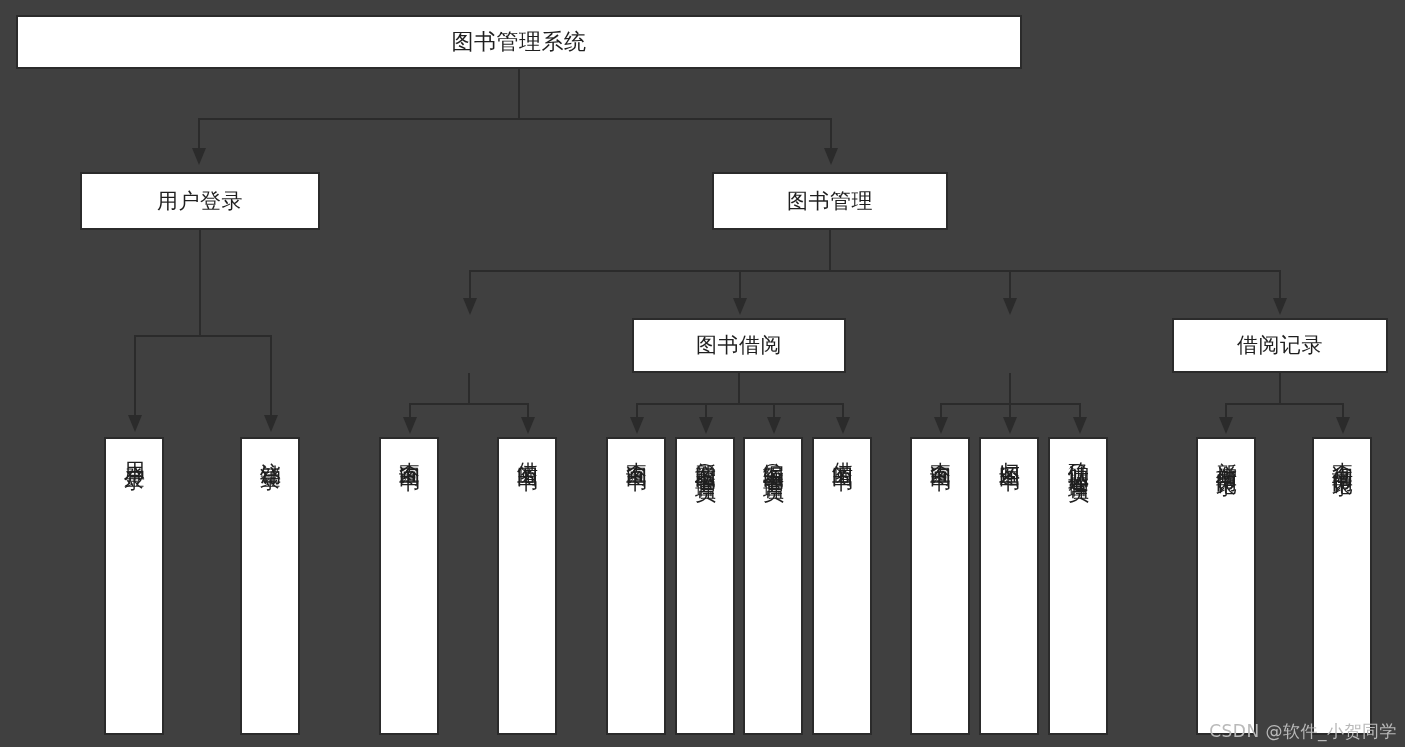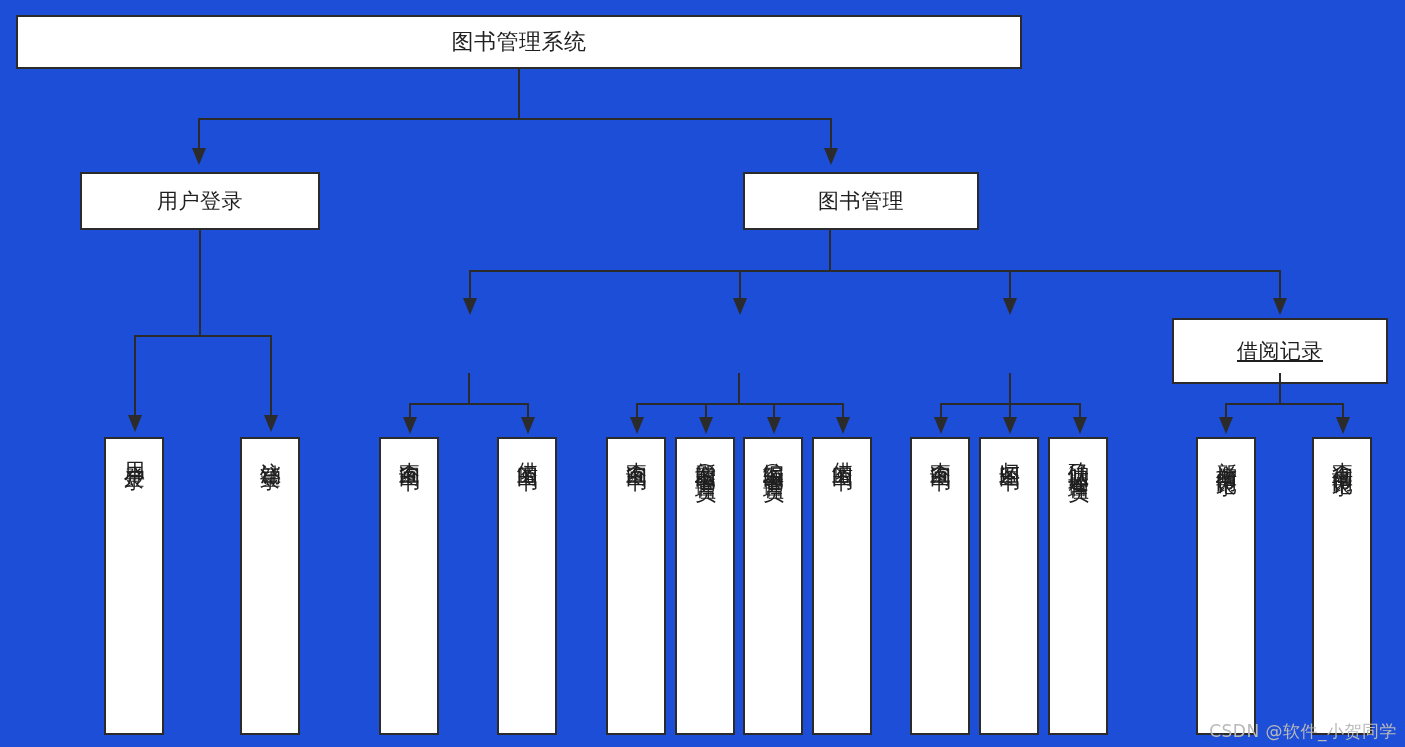--- a/index.html
+++ b/index.html
@@ -8,21 +8,21 @@
     padding: 0;
     background: #ffffff;
   }
   body {
     font-family: "DejaVu Sans", "Liberation Sans", sans-serif;
   }
   #diagram {
     position: relative;
     width: 1405px;
     height: 747px;
-    background: #1d4ed8;
+    background: #404040;
     overflow: hidden;
   }
   
   .box {
     position: absolute;
     box-sizing: border-box;
     border: 2px solid #2b2b2b;
     background: #ffffff;
     display: flex;
     align-items: center;
@@ -95,21 +95,21 @@
   <div class="line v" style="left:518px; top:69px; height:50px;"></div>
   <div class="line h" style="left:198px; top:118px; width:634px;"></div>
   <div class="line v" style="left:198px; top:118px; height:32px;"></div>
   <div class="arrow" style="left:192px; top:148px;"></div>
   <div class="line v" style="left:830px; top:118px; height:32px;"></div>
   <div class="arrow" style="left:824px; top:148px;"></div>
 
   <div class="box h" style="left:80px; top:172px; width:240px; height:58px;">
     <span class="label">用户登录</span>
   </div>
-  <div class="box h" style="left:712px; top:172px; width:236px; height:58px;margin-left:31px;">
+  <div class="box h" style="left:712px; top:172px; width:236px; height:58px;">
     <span class="label">图书管理</span>
   </div>
 
   <div class="line v" style="left:199px; top:230px; height:106px;"></div>
   <div class="line h" style="left:134px; top:335px; width:136px;"></div>
   <div class="line v" style="left:134px; top:335px; height:82px;"></div>
   <div class="arrow" style="left:128px; top:415px;"></div>
   <div class="line v" style="left:270px; top:335px; height:82px;"></div>
   <div class="arrow" style="left:264px; top:415px;"></div>
 
@@ -117,21 +117,24 @@
   <div class="line h" style="left:469px; top:270px; width:812px;"></div>
   <div class="line v" style="left:469px; top:270px; height:30px;"></div>
   <div class="arrow" style="left:463px; top:298px;"></div>
   <div class="line v" style="left:739px; top:270px; height:30px;"></div>
   <div class="arrow" style="left:733px; top:298px;"></div>
   <div class="line v" style="left:1009px; top:270px; height:30px;"></div>
   <div class="arrow" style="left:1003px; top:298px;"></div>
   <div class="line v" style="left:1279px; top:270px; height:30px;"></div>
   <div class="arrow" style="left:1273px; top:298px;"></div>
 
-  <div class="box h" style="left:1172px; top:318px; width:216px; height:66px;text-decoration:underline;">
+  <div class="box h" style="left:632px; top:318px; width:214px; height:55px;">
+    <span class="label">图书借阅</span>
+  </div>
+  <div class="box h" style="left:1172px; top:318px; width:216px; height:55px;">
     <span class="label">借阅记录</span>
   </div>
 
   <div class="line v" style="left:468px; top:373px; height:31px;"></div>
   <div class="line h" style="left:409px; top:403px; width:119px;"></div>
   <div class="line v" style="left:409px; top:403px; height:16px;"></div>
   <div class="arrow" style="left:403px; top:417px;"></div>
   <div class="line v" style="left:527px; top:403px; height:16px;"></div>
   <div class="arrow" style="left:521px; top:417px;"></div>
 

